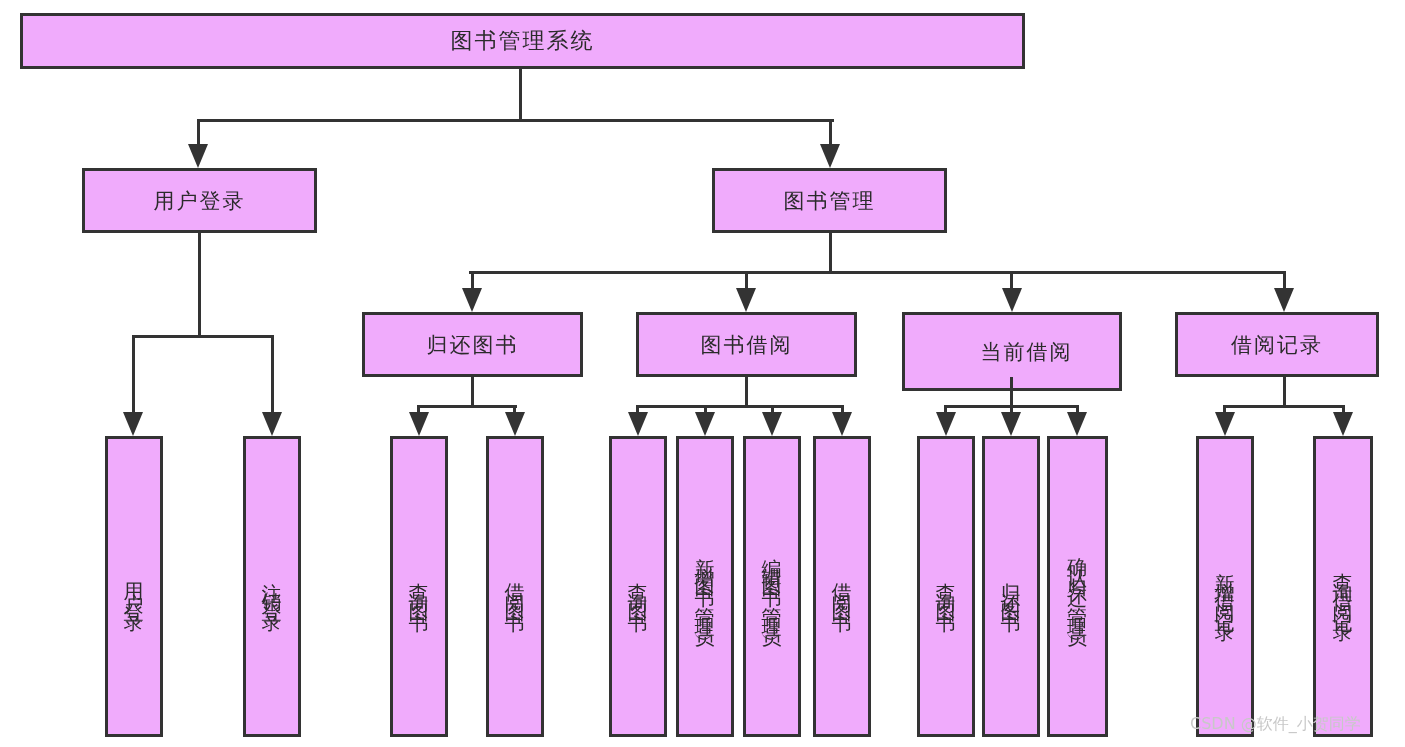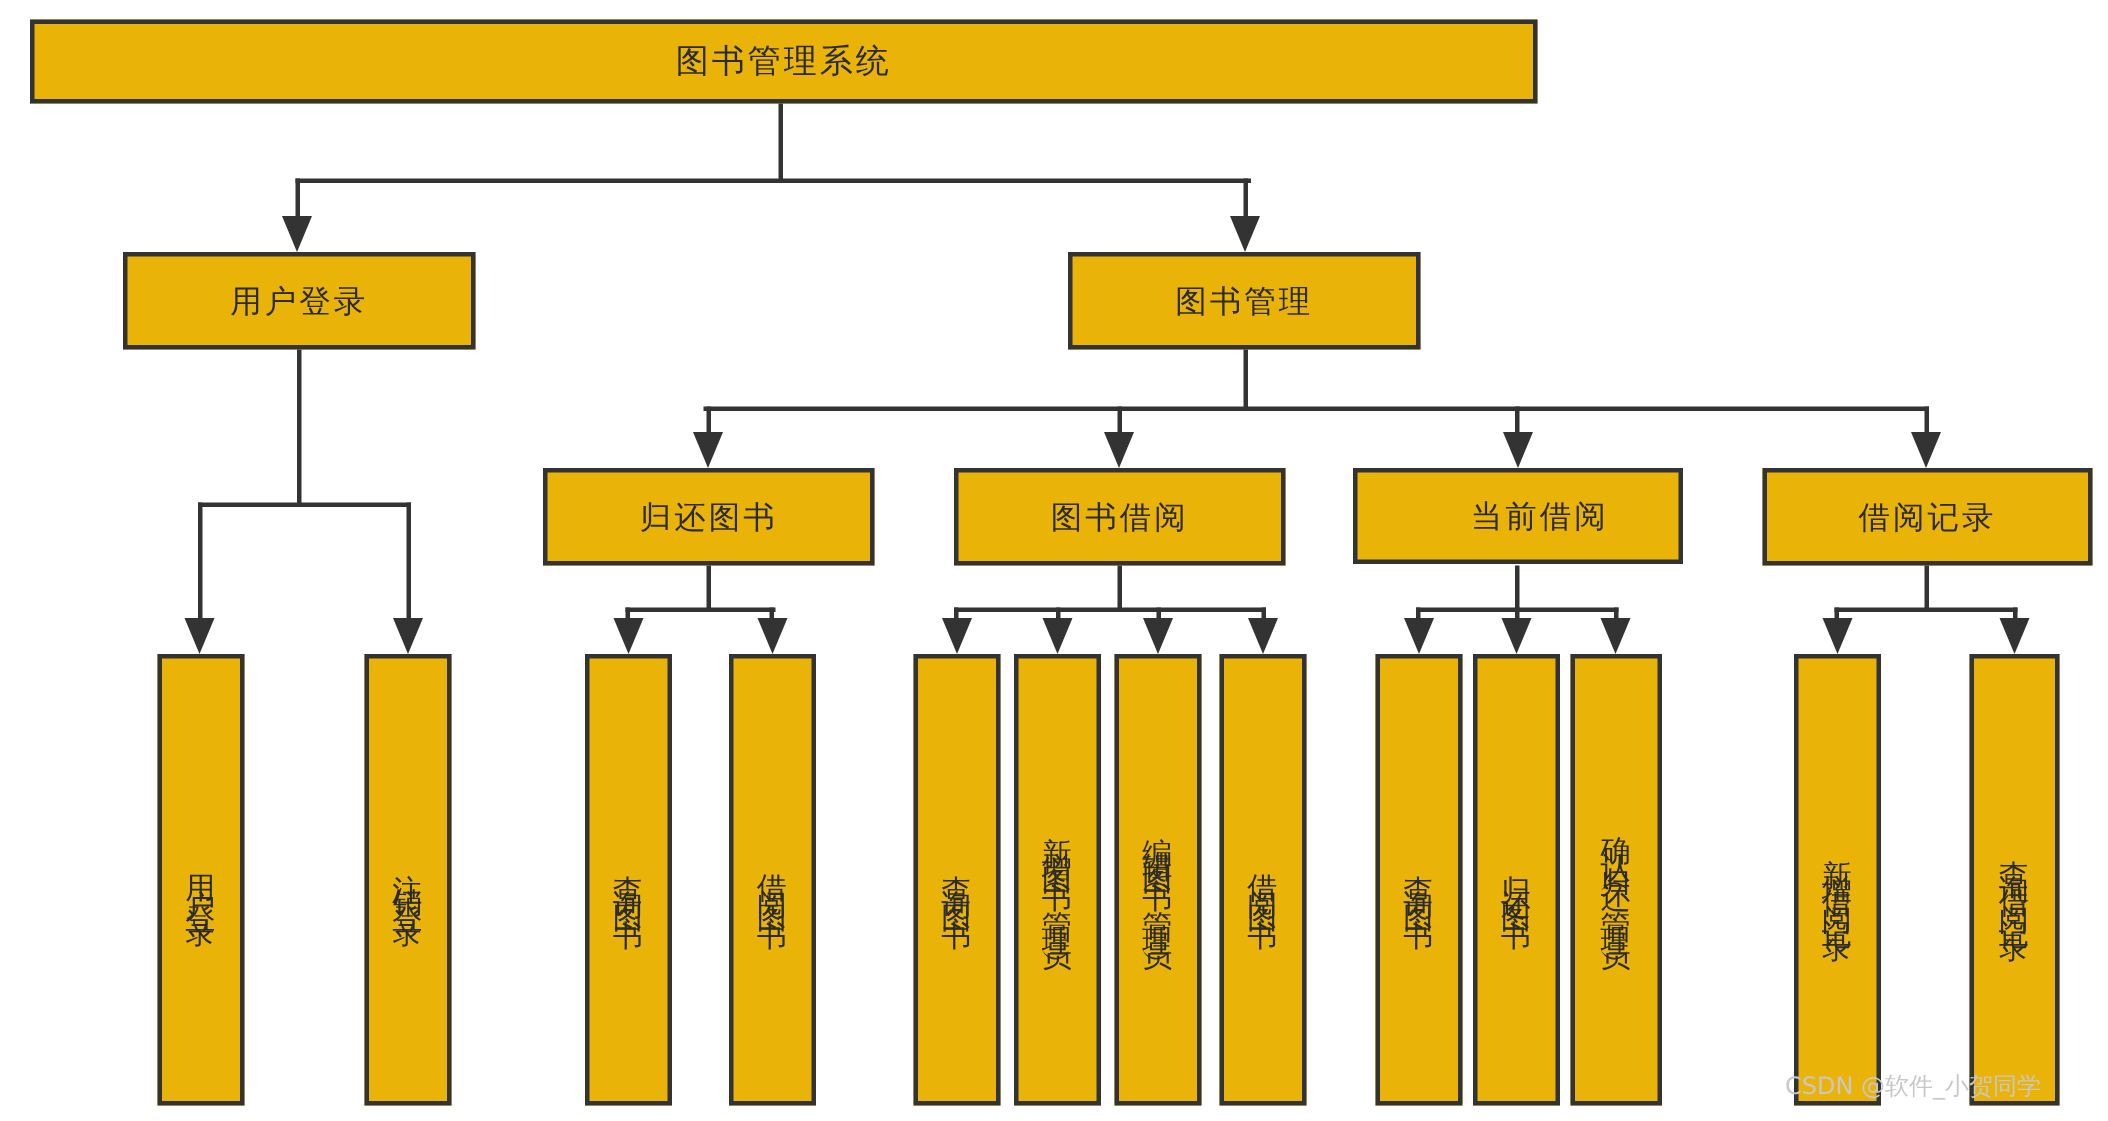--- a/index.html
+++ b/index.html
@@ -4,21 +4,21 @@
 <style>
   * { margin:0; padding:0; box-sizing:border-box; }
   html,body { background:#ffffff; }
   body { font-family:"DejaVu Sans","Liberation Sans",sans-serif; }
   .canvas {
     position:relative; width:1405px; height:747px;
     background:var(--bg,#fff); overflow:hidden;
   }
   .box {
     position:absolute; border:3px solid var(--line,#333);
-    background:#eab308; display:flex; align-items:center; justify-content:center;
+    background:#f0abfc; display:flex; align-items:center; justify-content:center;
     color:var(--text,#2b2b2b);
   }
   .box.h  { font-size:21px; letter-spacing:2px; }
   .box.top{ font-size:22px; }
   .box.v  {
     writing-mode:vertical-rl; text-orientation:mixed;
     font-size:20px; letter-spacing:10px; line-height:1;
   }
   .line  { position:absolute; background:var(--line,#333); }
   .arrow {
@@ -71,24 +71,24 @@
   <div class="arrow" style="left:736px;top:288px;"></div>
   <div class="arrow" style="left:1002px;top:288px;"></div>
   <div class="arrow" style="left:1274px;top:288px;"></div>
 
   <div class="box h" style="left:362px;top:312px;width:221px;height:65px;">
     <span>归还图书</span>
   </div>
   <div class="box h" style="left:636px;top:312px;width:221px;height:65px;">
     <span>图书借阅</span>
   </div>
-  <div class="box h" style="left:902px;top:312px;width:220px;height:64px;padding-left:29px;">
+  <div class="box h" style="left:902px;top:312px;width:220px;height:79px;padding-left:29px;">
     <span>当前借阅</span>
   </div>
-  <div class="box h" style="left:1175px;top:312px;width:220px;height:65px;">
+  <div class="box h" style="left:1175px;top:312px;width:204px;height:65px;">
     <span>借阅记录</span>
   </div>
 
   <div class="line" style="left:471px;top:377px;width:3px;height:30px;"></div>
   <div class="line" style="left:417px;top:405px;width:100px;height:3px;"></div>
   <div class="line" style="left:417px;top:405px;width:3px;height:10px;"></div>
   <div class="line" style="left:513px;top:405px;width:3px;height:10px;"></div>
   <div class="arrow" style="left:409px;top:412px;"></div>
   <div class="arrow" style="left:505px;top:412px;"></div>
 

